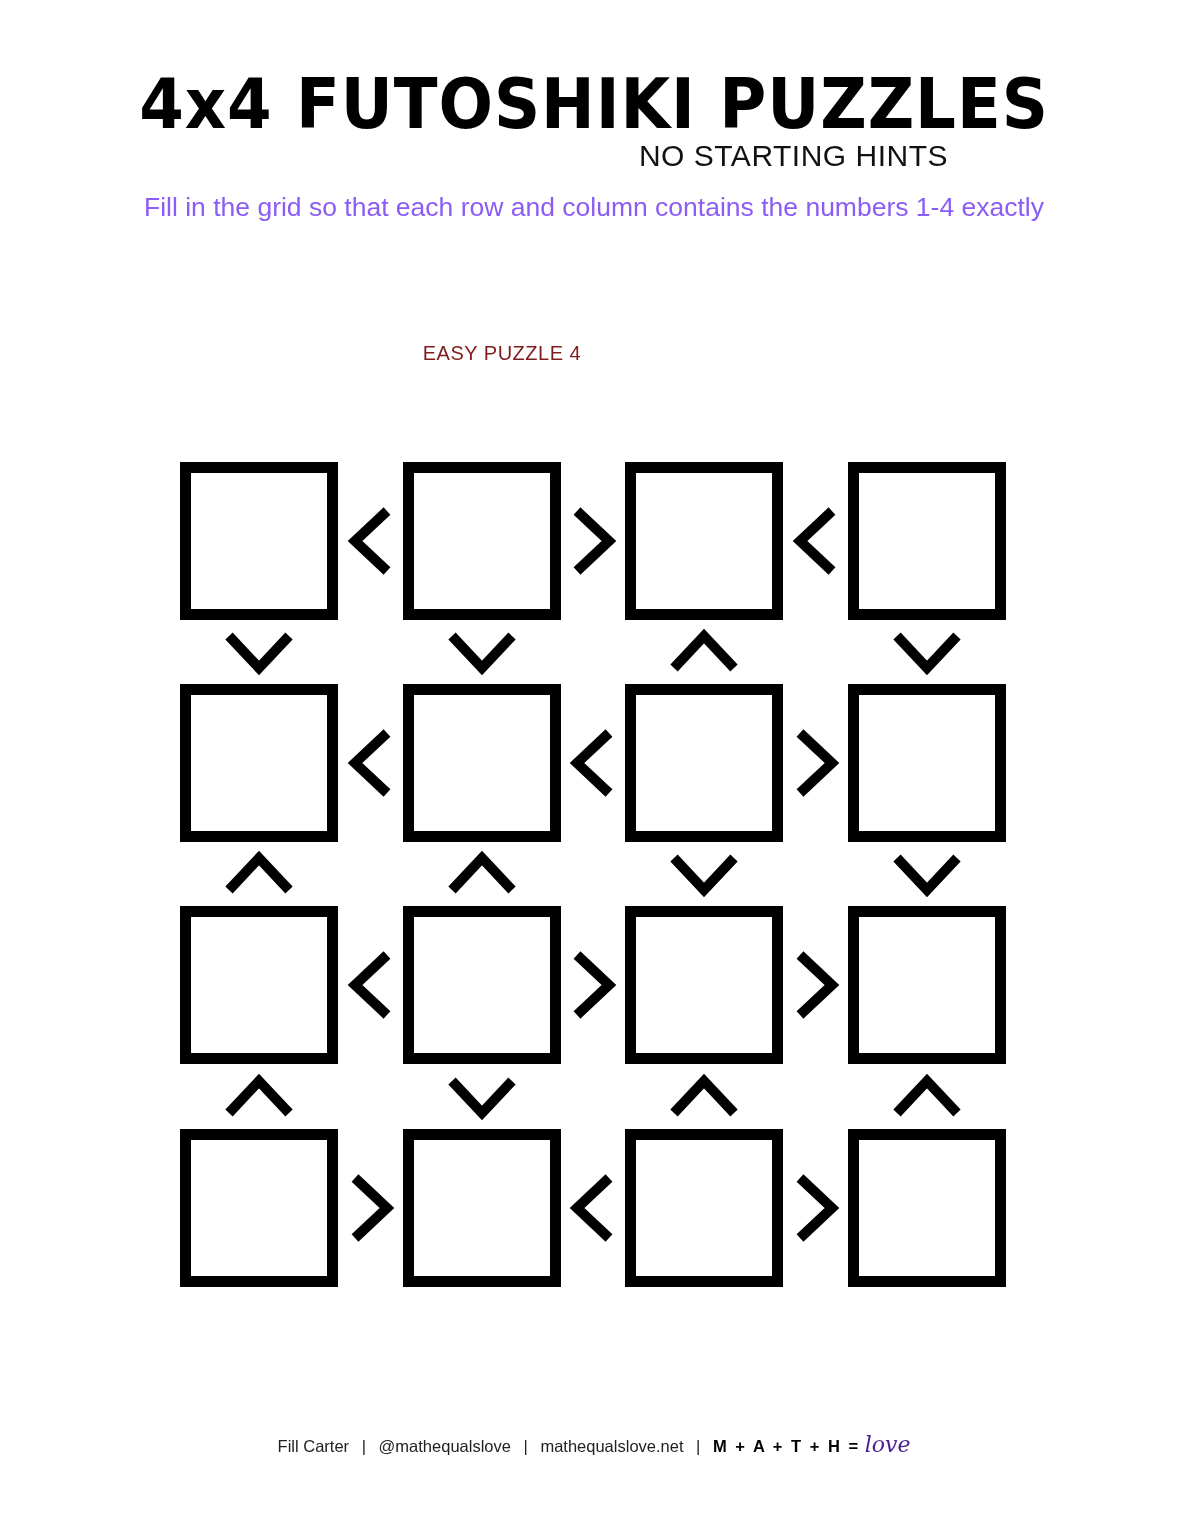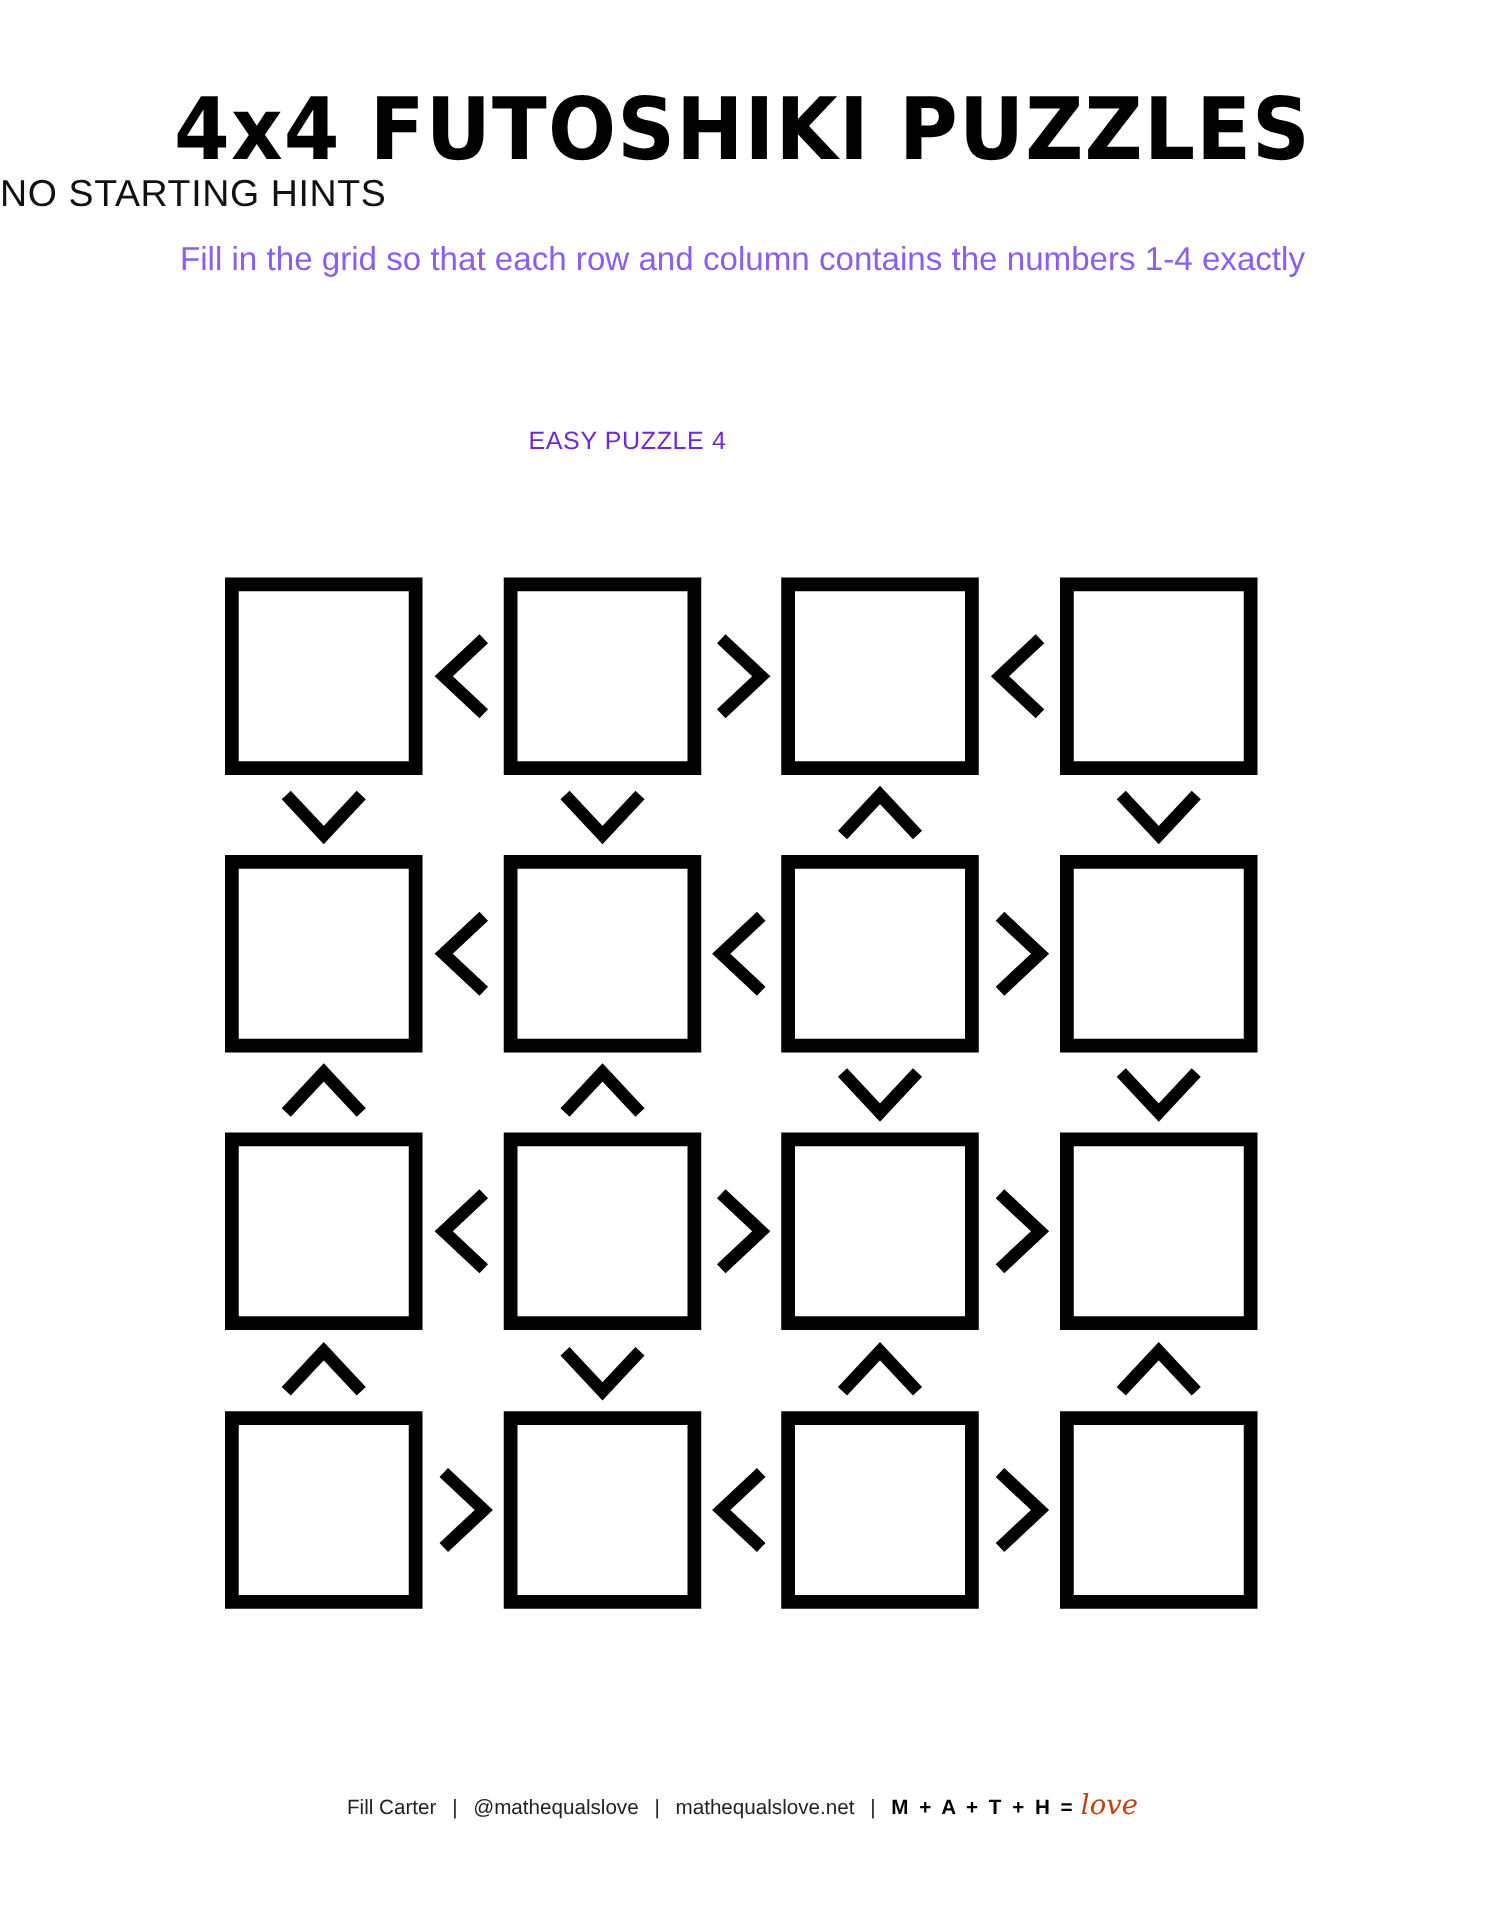--- a/index.html
+++ b/index.html
@@ -1,27 +1,27 @@
 <!DOCTYPE html>
 <html><head>
 <meta charset="utf-8">
 <style>
   html, body { margin: 0; padding: 0; background: #ffffff; }
   body { width: 1188px; height: 1536px; position: relative; overflow: hidden; font-family: "Liberation Sans", "DejaVu Sans", sans-serif; color: #111; }
   .title { position: absolute; left: 0; width: 1188px; top: 62px; text-align: center; font-family: "DejaVu Sans", "Liberation Sans", sans-serif; font-weight: bold; font-size: 69px; letter-spacing: 1px; line-height: 84px; color: #000; transform: scaleX(0.93); }
-  .subtitle { position: absolute; left: 0; width: 948px; top: 138px; text-align: left; font-family: "Liberation Sans", sans-serif; font-size: 30px; line-height: 36px; color: #111; letter-spacing: 0.5px; }
+  .subtitle { position: absolute; left: 0; width: 948px; top: 138px; text-align: right; font-family: "Liberation Sans", sans-serif; font-size: 30px; line-height: 36px; color: #111; letter-spacing: 0.5px; }
   .desc { position: absolute; left: 60px; width: 1068px; top: 190px; text-align: center; font-family: "Liberation Sans", sans-serif; font-size: 26.5px; line-height: 34px; color: #8b5cf6; }
-  .puzzle-label { position: absolute; left: 0; width: 1004px; top: 340px; text-align: center; font-family: "Liberation Sans", sans-serif; font-size: 20px; line-height: 26px; color: #6d28d9; letter-spacing: 0.5px; }
+  .puzzle-label { position: absolute; left: 0; width: 1004px; top: 340px; text-align: center; font-family: "Liberation Sans", sans-serif; font-size: 20px; line-height: 26px; color: #7f1d1d; letter-spacing: 0.5px; }
   .cell { position: absolute; width: 158px; height: 158px; box-sizing: border-box; border: 11px solid #000; background: #fff; }
   .sign { position: absolute; }
   .sign svg { display: block; overflow: visible; }
   .footer { position: absolute; left: 0; width: 1188px; top: 1432px; text-align: center; font-family: "Liberation Sans", sans-serif; font-size: 16.5px; color: #222; white-space: nowrap; }
   .footer .sep { margin: 0 8px; }
   .footer .brand { font-weight: bold; letter-spacing: 2px; color: #000; }
-  .footer .love { font-family: "DejaVu Serif", "Liberation Serif", serif; font-style: italic; color: #c2410c; font-size: 22px; }
+  .footer .love { font-family: "DejaVu Serif", "Liberation Serif", serif; font-style: italic; color: #4c1d95; font-size: 22px; }
 </style>
 </head>
 <body>
 
 <div class="title">4x4 FUTOSHIKI PUZZLES</div>
 <div class="subtitle">NO STARTING HINTS</div>
 <div class="desc">
   <div>Fill in the grid so that each row and column contains the numbers 1-4 exactly</div>
 </div>
 <div class="puzzle-label">EASY PUZZLE 4</div>

